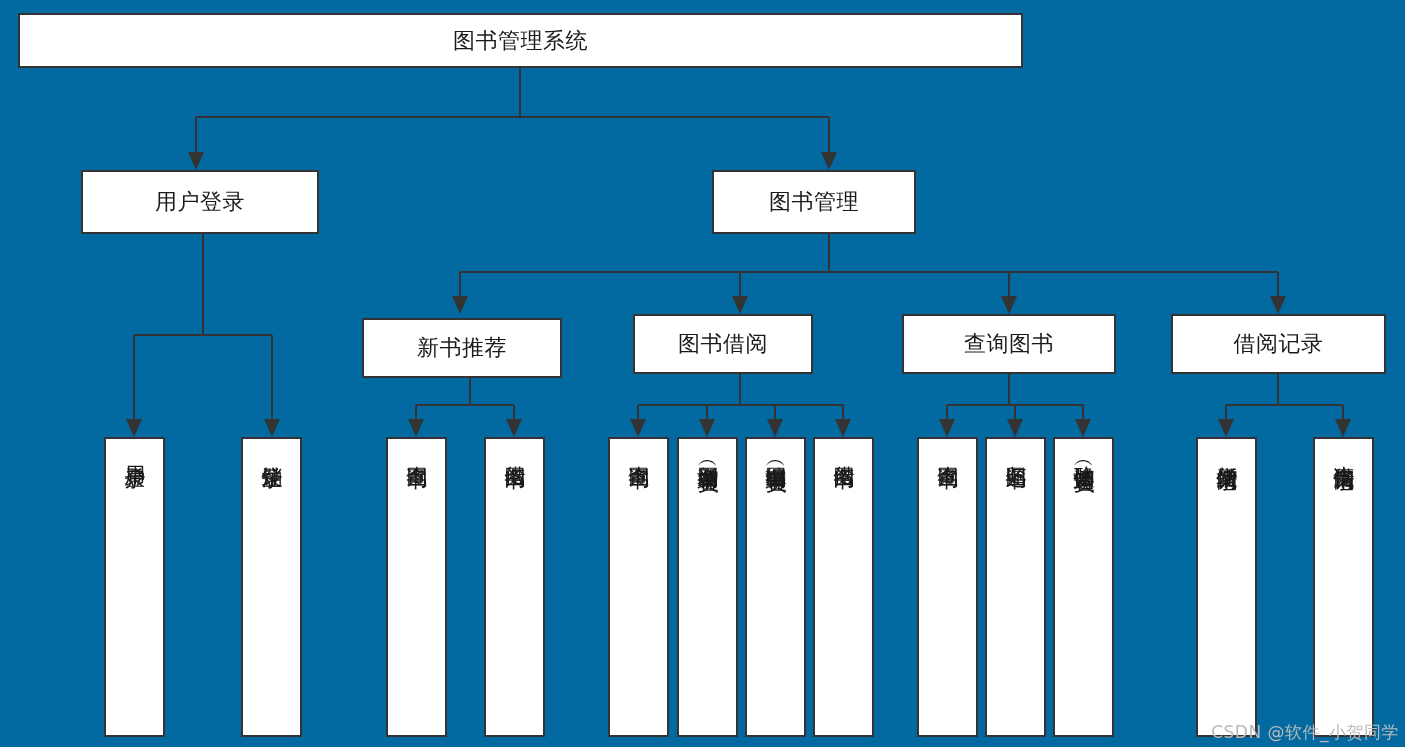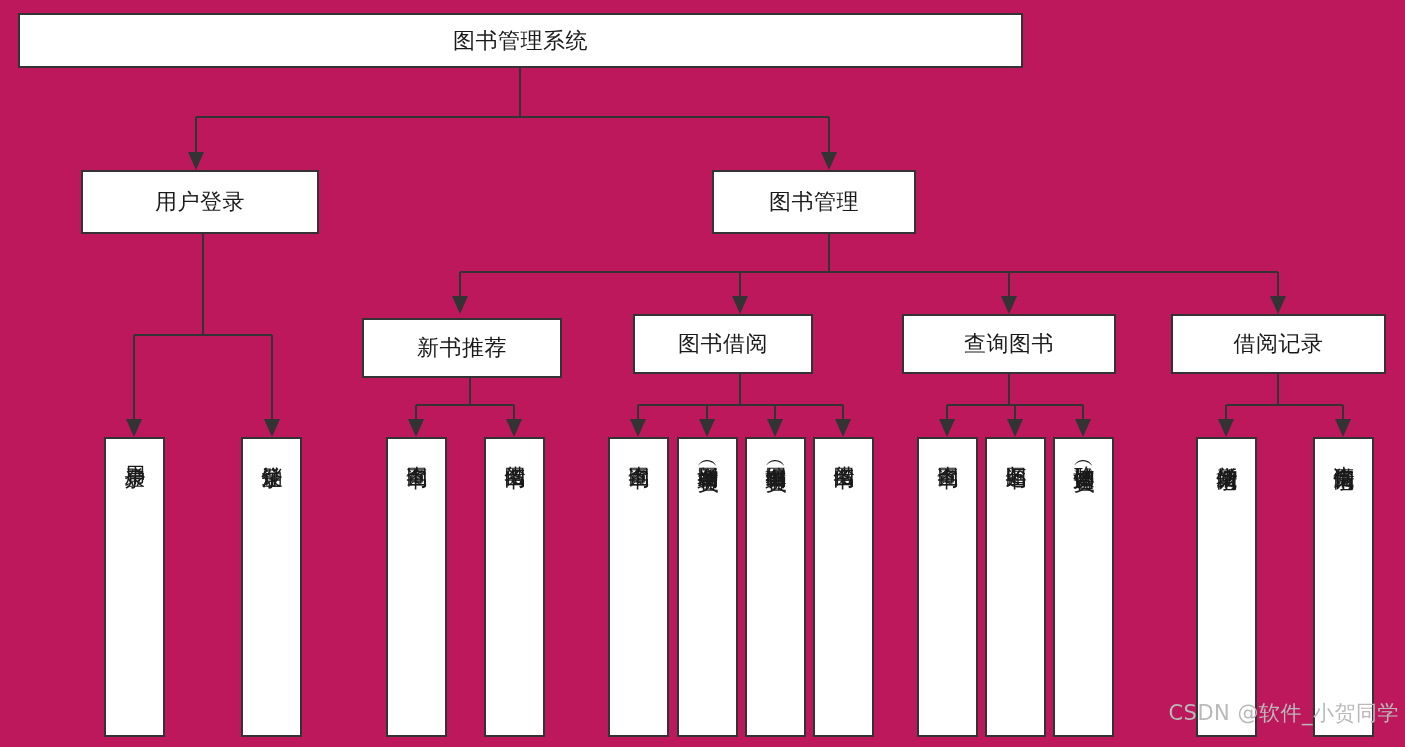--- a/index.html
+++ b/index.html
@@ -7,21 +7,21 @@
     padding: 0;
     background: #ffffff;
   }
   body {
     font-family: "DejaVu Sans", "Liberation Sans", sans-serif;
   }
   #canvas {
     position: relative;
     width: 1405px;
     height: 747px;
-    background: #be185d;
+    background: #0369a1;
     overflow: hidden;
   }
   #svg-layer {
     position: absolute;
     left: 0;
     top: 0;
     width: 1405px;
     height: 747px;
   }
   .node {
@@ -49,23 +49,23 @@
     line-height: 1;
   }
   .node.vertical {
     align-items: flex-start;
     justify-content: center;
     padding-top: 10px;
   }
   #watermark {
     position: absolute;
     right: 6px;
-    bottom: 20px;
+    bottom: 3px;
     color: #b9b9b9;
-    font-size: 21px;
+    font-size: 17px;
     z-index: 5;
     white-space: nowrap;
     letter-spacing: 0.5px;
     margin-top: 36px;
   }
 </style>
 </head>
 <body>
 
 <div id="canvas">

